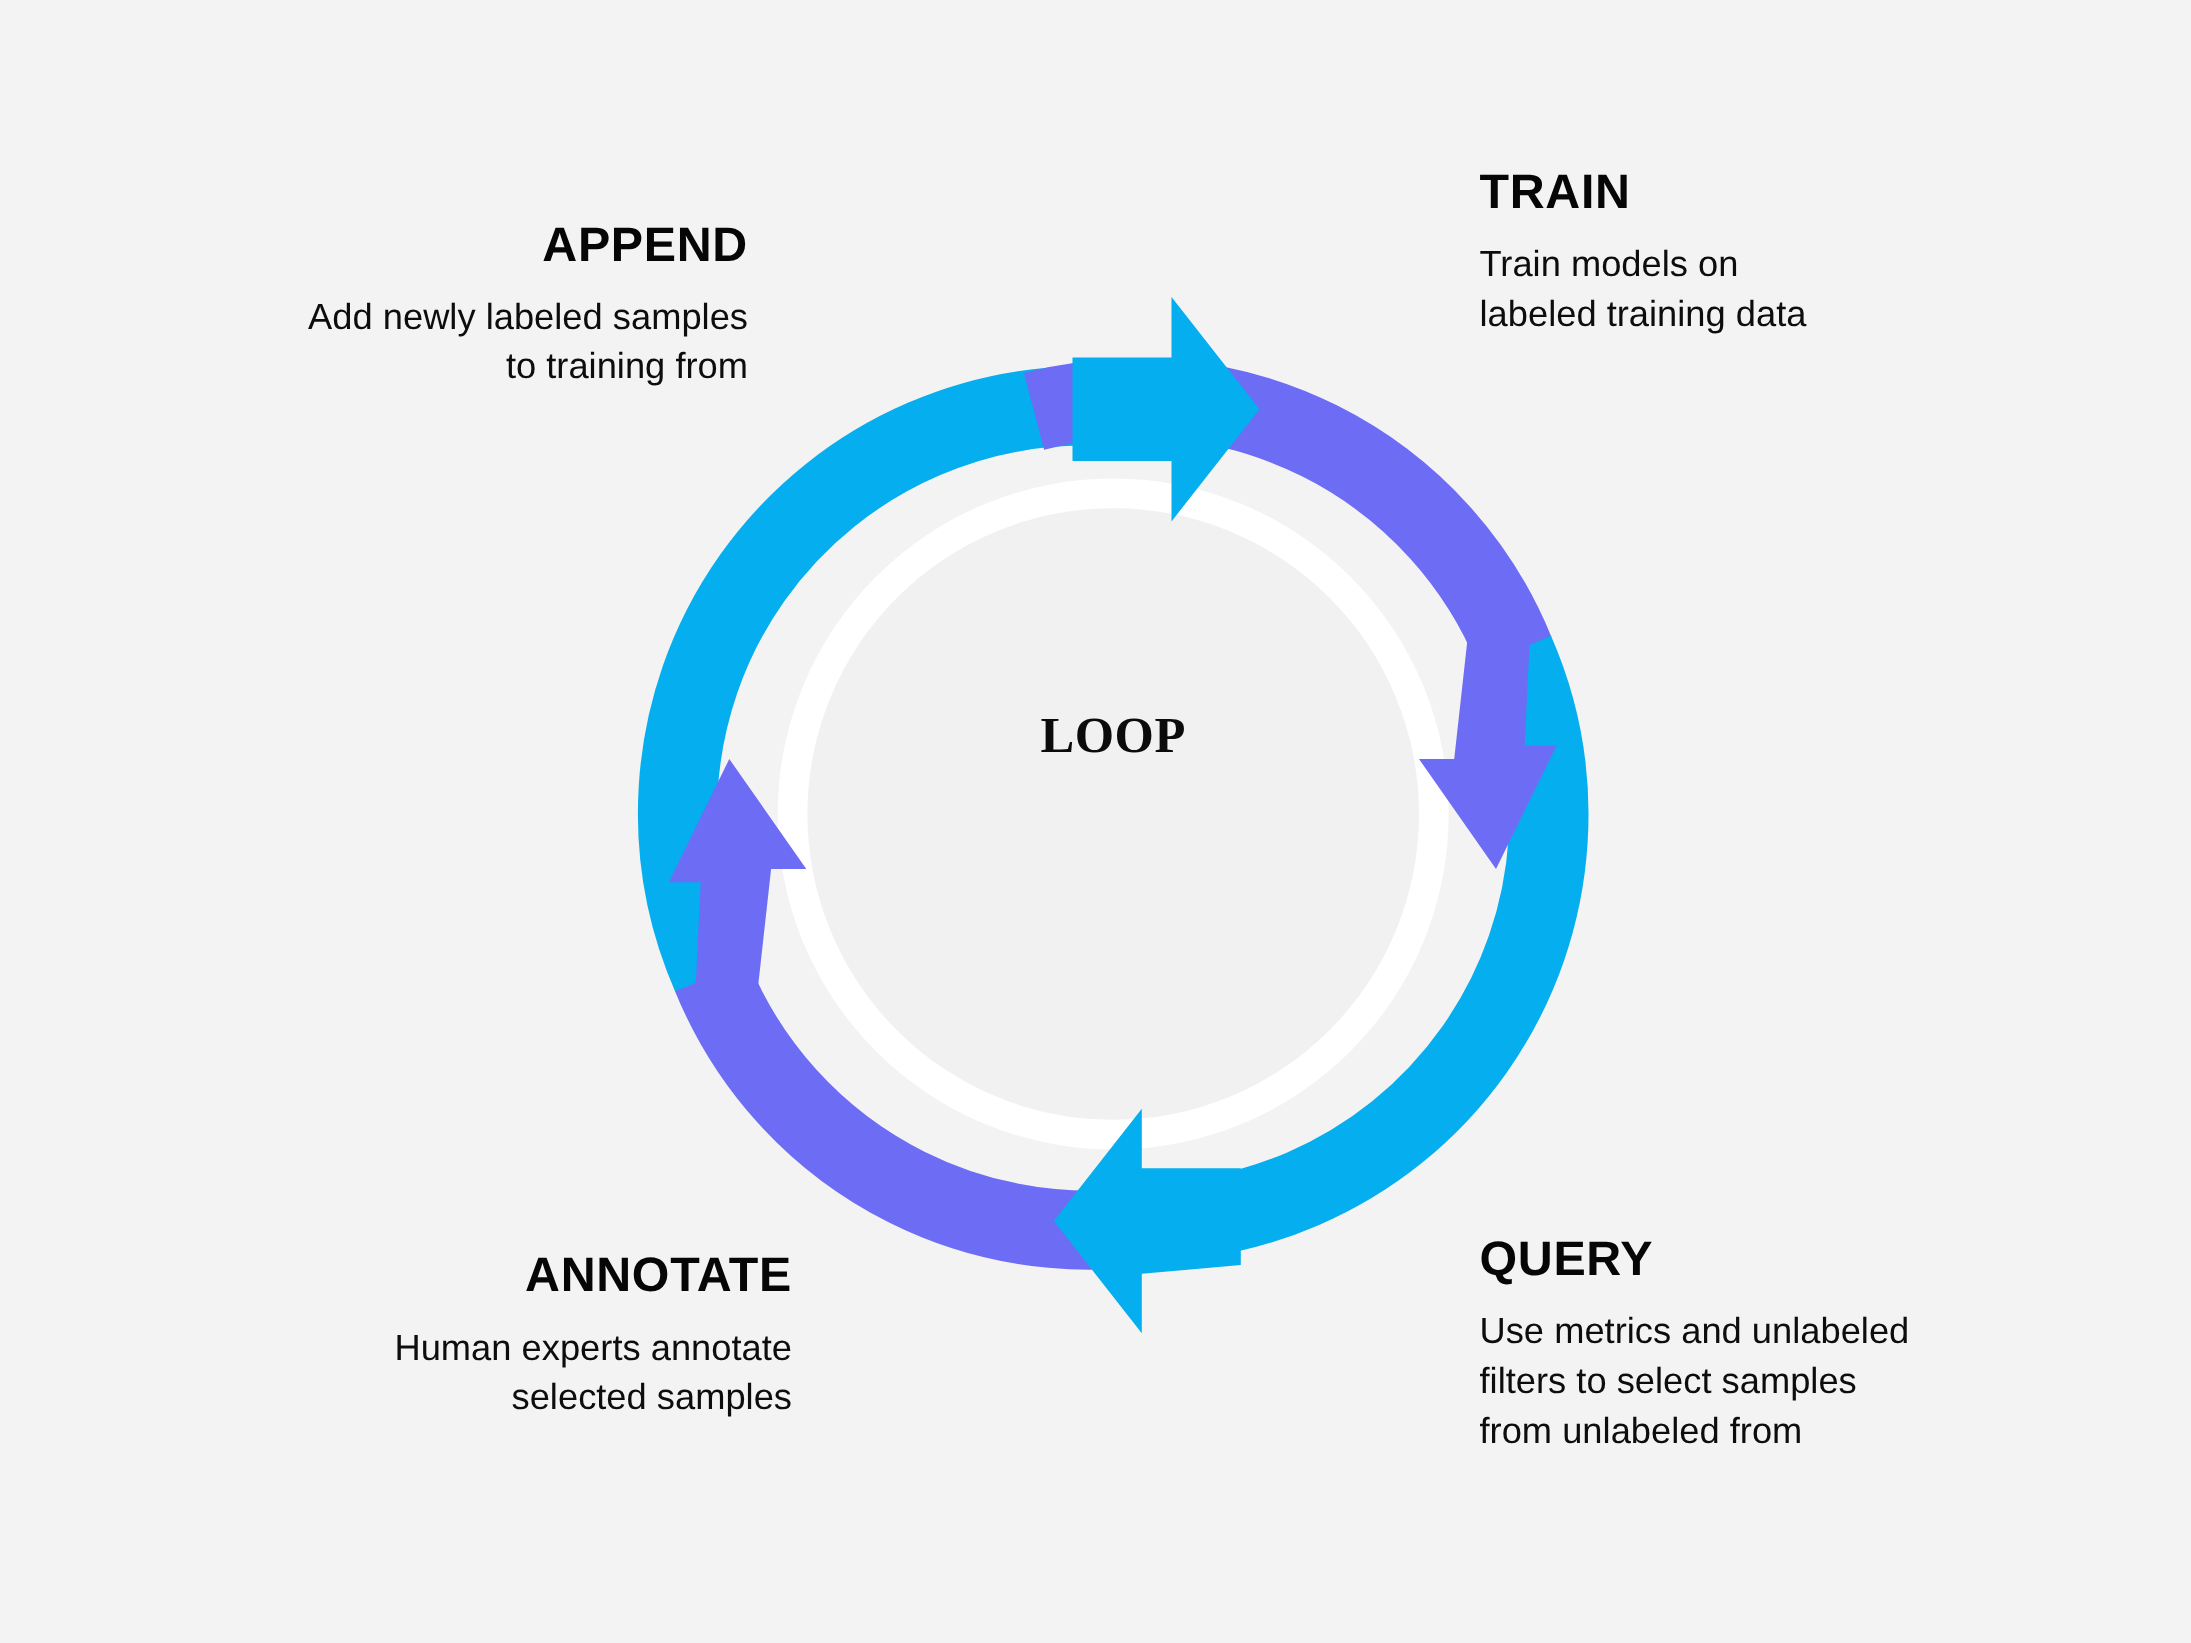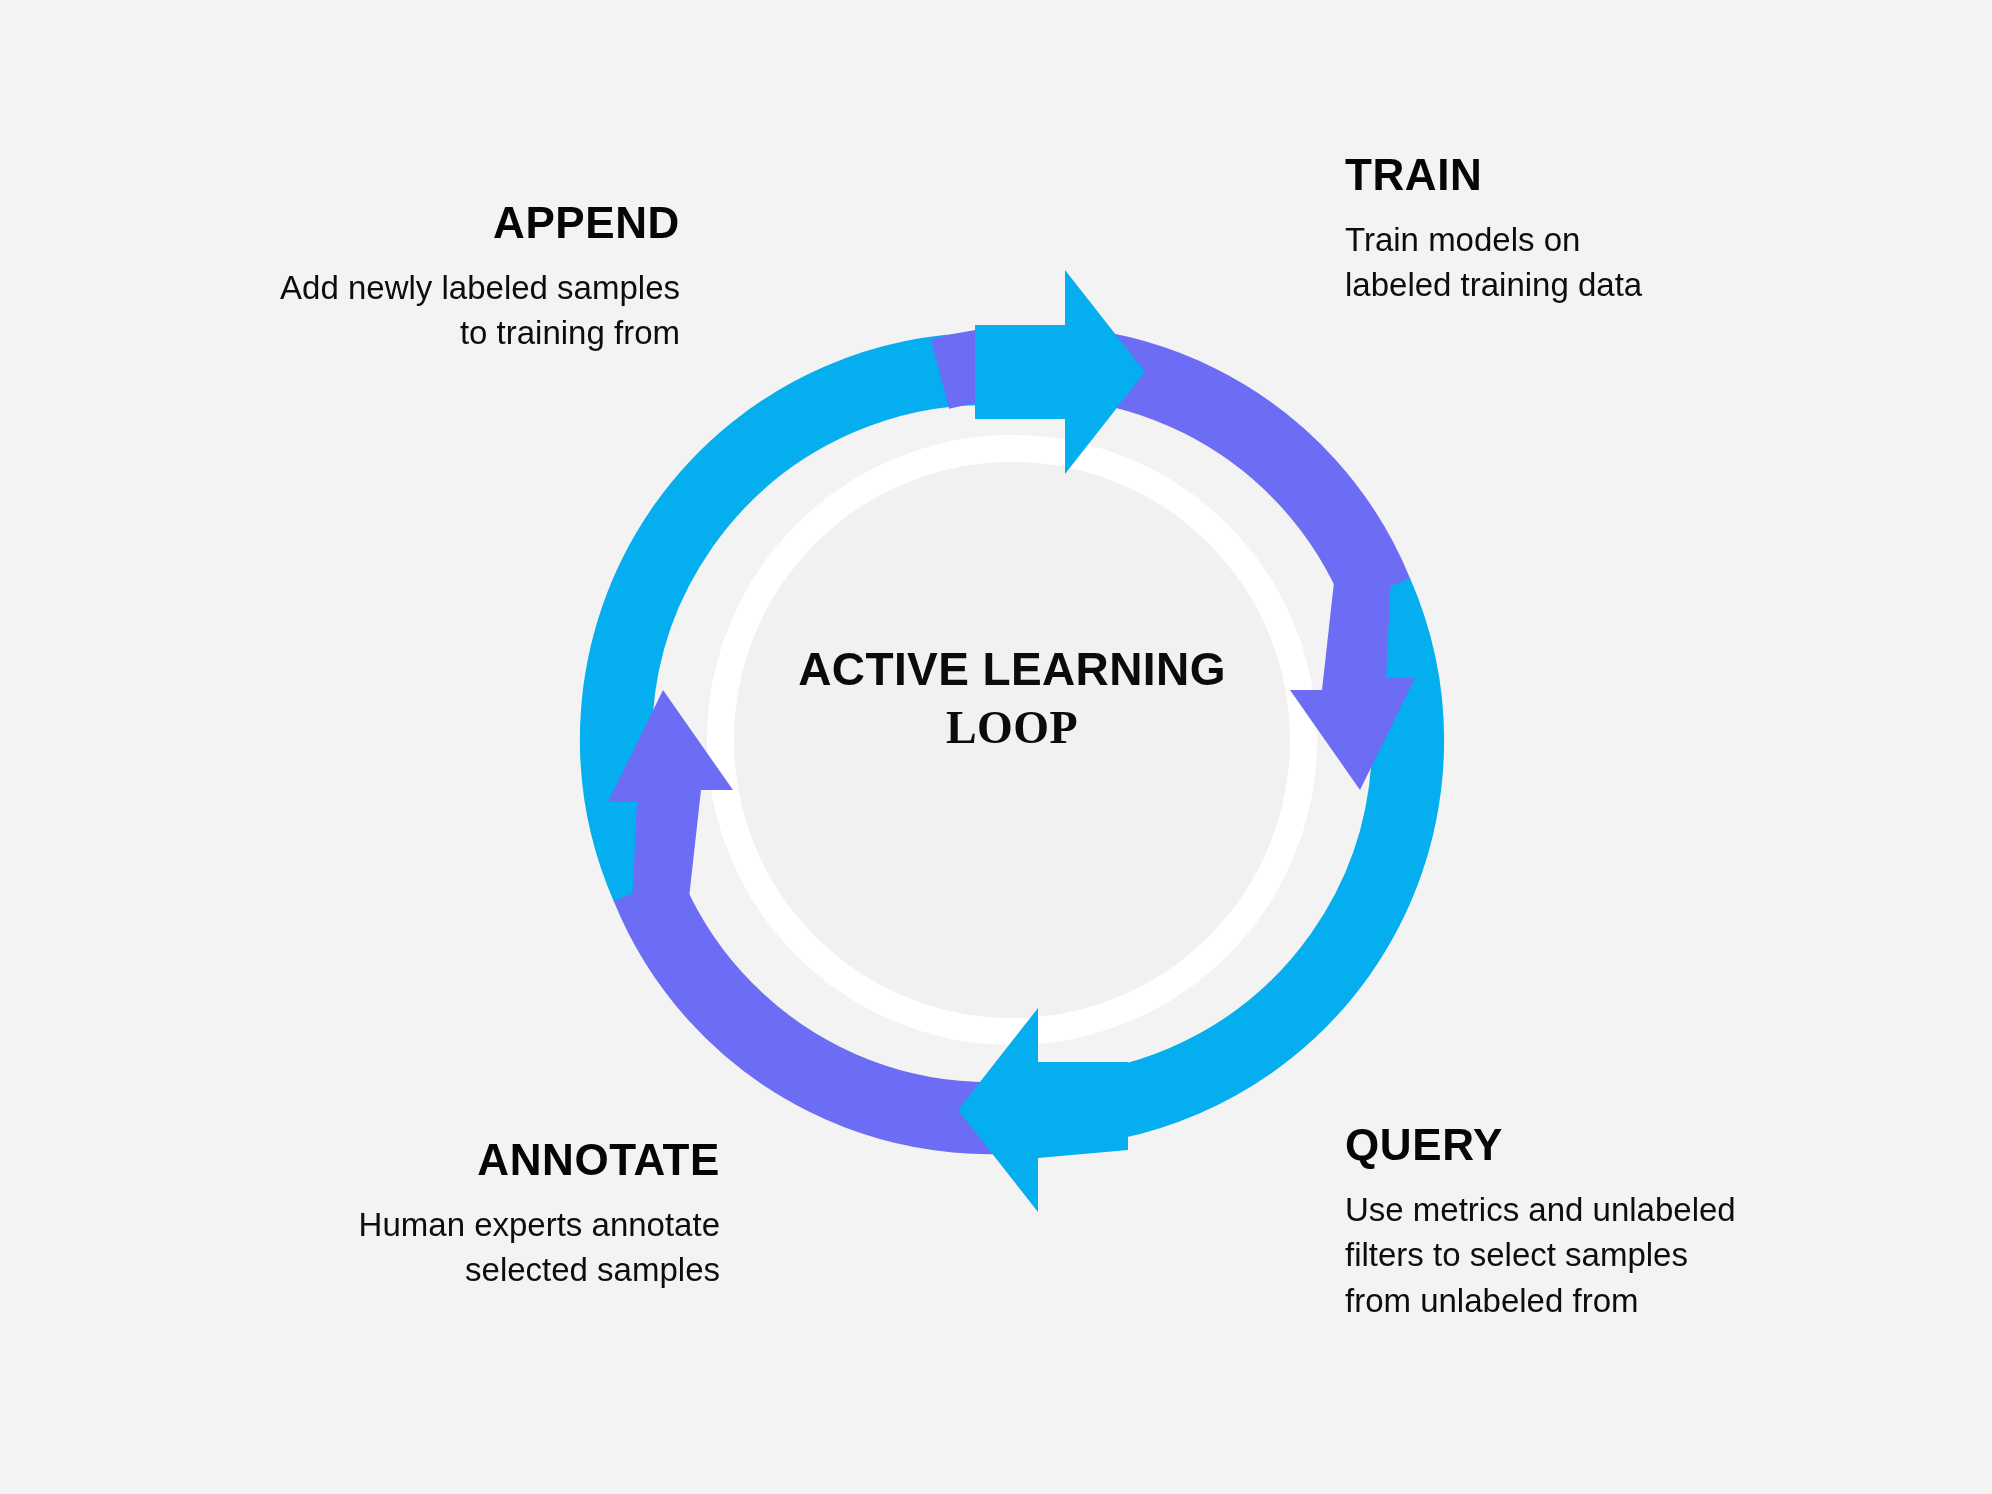--- a/index.html
+++ b/index.html
@@ -130,21 +130,20 @@
       <g>
         <polygon points="1038,1062 1038,1008 958,1110 1038,1212 1038,1158 1128,1150 1128,1062" fill="#05aeee"></polygon>
       </g>
 
       <g>
         <polygon points="686,925 631,925 637,802 608,802 663,690 733,790 701,790" fill="#6d6cf5"></polygon>
       </g>
     </svg>
 
     <div class="center-label">
-      <span class="l1">ACTIVE LEARNING</span>
       <span class="l2">LOOP</span>
     </div>
   </div>
 
   <div class="stage" id="stage-append">
     <p class="stage-title">APPEND</p>
     <p class="stage-desc">
       <span>Add newly labeled samples</span>
       <span>to training from</span>
     </p>

